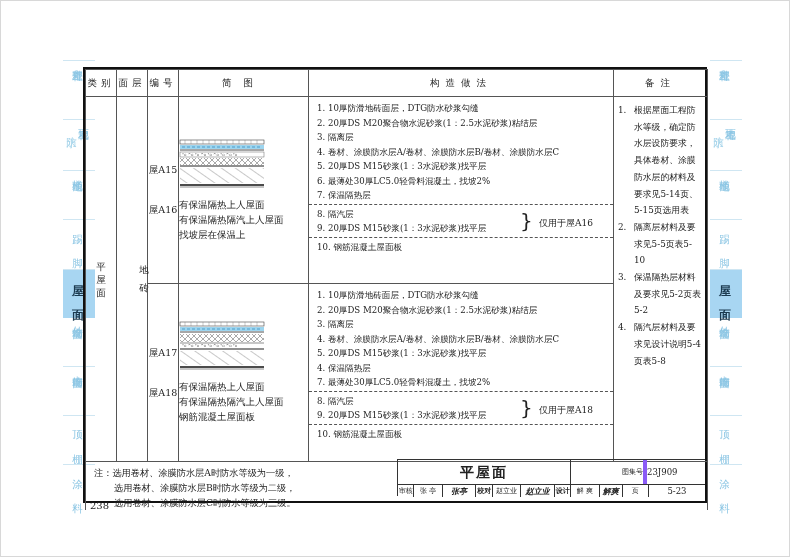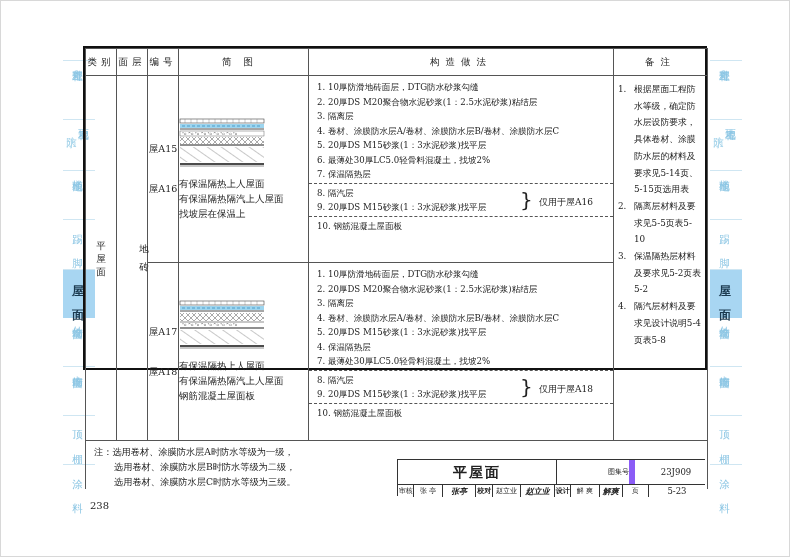--- a/index.html
+++ b/index.html
@@ -5,21 +5,21 @@
   html,body{margin:0;padding:0;background:#fff;}
   body{width:790px;height:557px;position:relative;overflow:hidden;font-family:"DejaVu Serif","Liberation Serif",serif;color:#222;}
   .page-border{position:absolute;left:0;top:0;width:788px;height:555px;border:1px solid #d8d8d8;}
   .side-tabs{position:absolute;top:60px;width:32px;}
   .side-tabs.left{left:63px;}
   .side-tabs.right{left:710px;}
   .tab{position:relative;border-top:1px solid #cfe6f2;color:#8cc6e4;font-size:10.5px;line-height:14px;text-align:center;}
   .tab .col{display:inline-block;width:12px;vertical-align:top;}
   .tab.active{background:#a8d6f2;color:#1b3a50;font-weight:bold;font-size:12px;}
   .tab .vtext{writing-mode:vertical-rl;letter-spacing:1px;}
-  .frame{position:absolute;left:83px;top:46px;width:624px;height:324px;border:2px solid #111;box-sizing:border-box;}
+  .frame{position:absolute;left:83px;top:67px;width:624px;height:436px;border:2px solid #111;box-sizing:border-box;}
   table.main{border-collapse:collapse;width:100%;table-layout:fixed;font-size:9px;}
   table.main td, table.main th{border:1px solid #555;padding:0;vertical-align:top;}
   table.main th{font-weight:normal;height:26px;vertical-align:middle;letter-spacing:4px;font-size:9.5px;}
   .cat{text-align:center;vertical-align:middle !important;}
   .vtxt{display:inline-block;width:10px;line-height:13px;font-size:9.5px;}
   .code{text-align:center;vertical-align:middle !important;font-size:9.5px;line-height:40px;}
   .diagram-cell{text-align:left;vertical-align:middle !important;}
   .caption{font-size:9.5px;line-height:15px;margin-top:4px;}
   .steps{font-size:8.6px;line-height:14.5px;padding:4px 0 0 8px;}
   .dash{border-top:1px dashed #555;margin:1px 0 2px -8px;}
@@ -27,21 +27,21 @@
   .brace{position:absolute;left:203px;top:4px;font-size:20px;line-height:20px;font-family:"DejaVu Sans",sans-serif;}
   .brace-note{position:absolute;left:222px;top:9px;font-size:9px;}
   .remarks{font-size:8.8px;line-height:16.7px;padding:5px 4px 0 4px;}
   .remark{display:flex;}
   .remark .n{width:16px;flex:none;}
   .note-row{font-size:9.2px;line-height:15px;padding:3px 0 0 8px;}
   .title-block{position:absolute;left:397px;top:459px;width:307px;height:36px;border-left:1px solid #333;}
   .tb-top{display:flex;height:24px;border-bottom:1px solid #333;}
   .tb-title{flex:1;text-align:center;font-size:14px;font-weight:bold;line-height:24px;font-family:"DejaVu Sans",sans-serif;letter-spacing:2px;}
   .tb-label{width:26px;border-left:1px solid #333;font-size:7px;text-align:right;line-height:24px;padding-left:46px;}
-  .tb-val{width:58px;border-left:6px solid #8b5cf6;font-size:8.5px;text-align:center;line-height:24px;padding-left:12px;}
+  .tb-val{width:58px;border-left:4px solid #8b5cf6;font-size:8.5px;line-height:24px;}
   .tb-bot{display:flex;height:12px;font-size:7px;line-height:12px;}
   .tb-bot span{border-right:1px solid #333;text-align:center;}
   .sig{font-family:"DejaVu Serif",serif;font-style:italic;font-weight:bold;font-size:8px;}
   .page-num{position:absolute;left:90px;top:500px;font-size:10px;}
 </style>
 </head>
 <body>
 
 <div class="page-border"></div>
 

